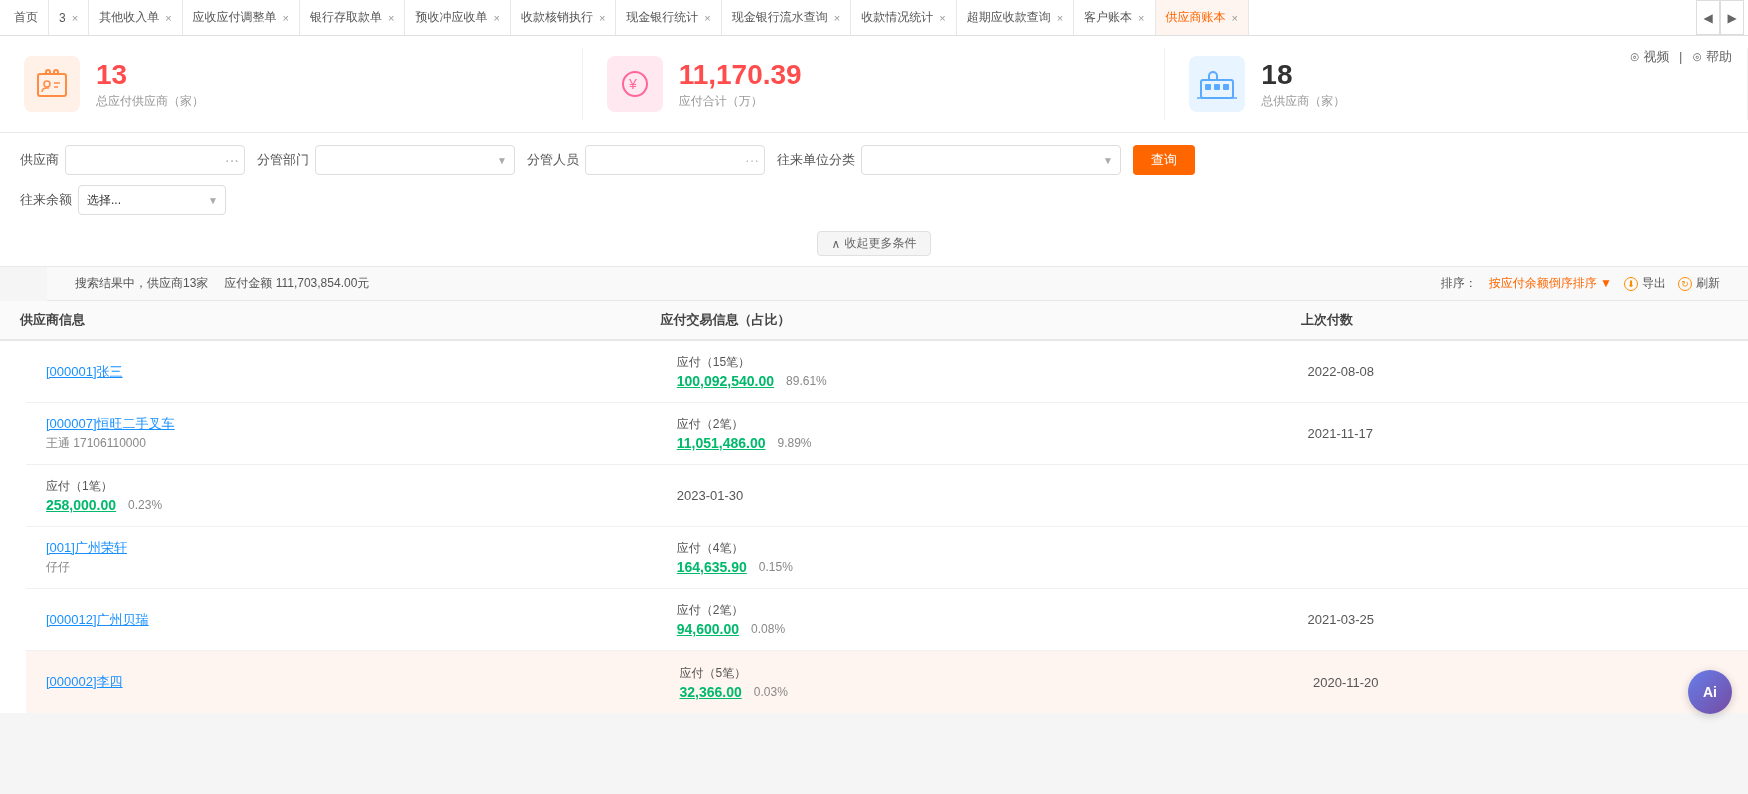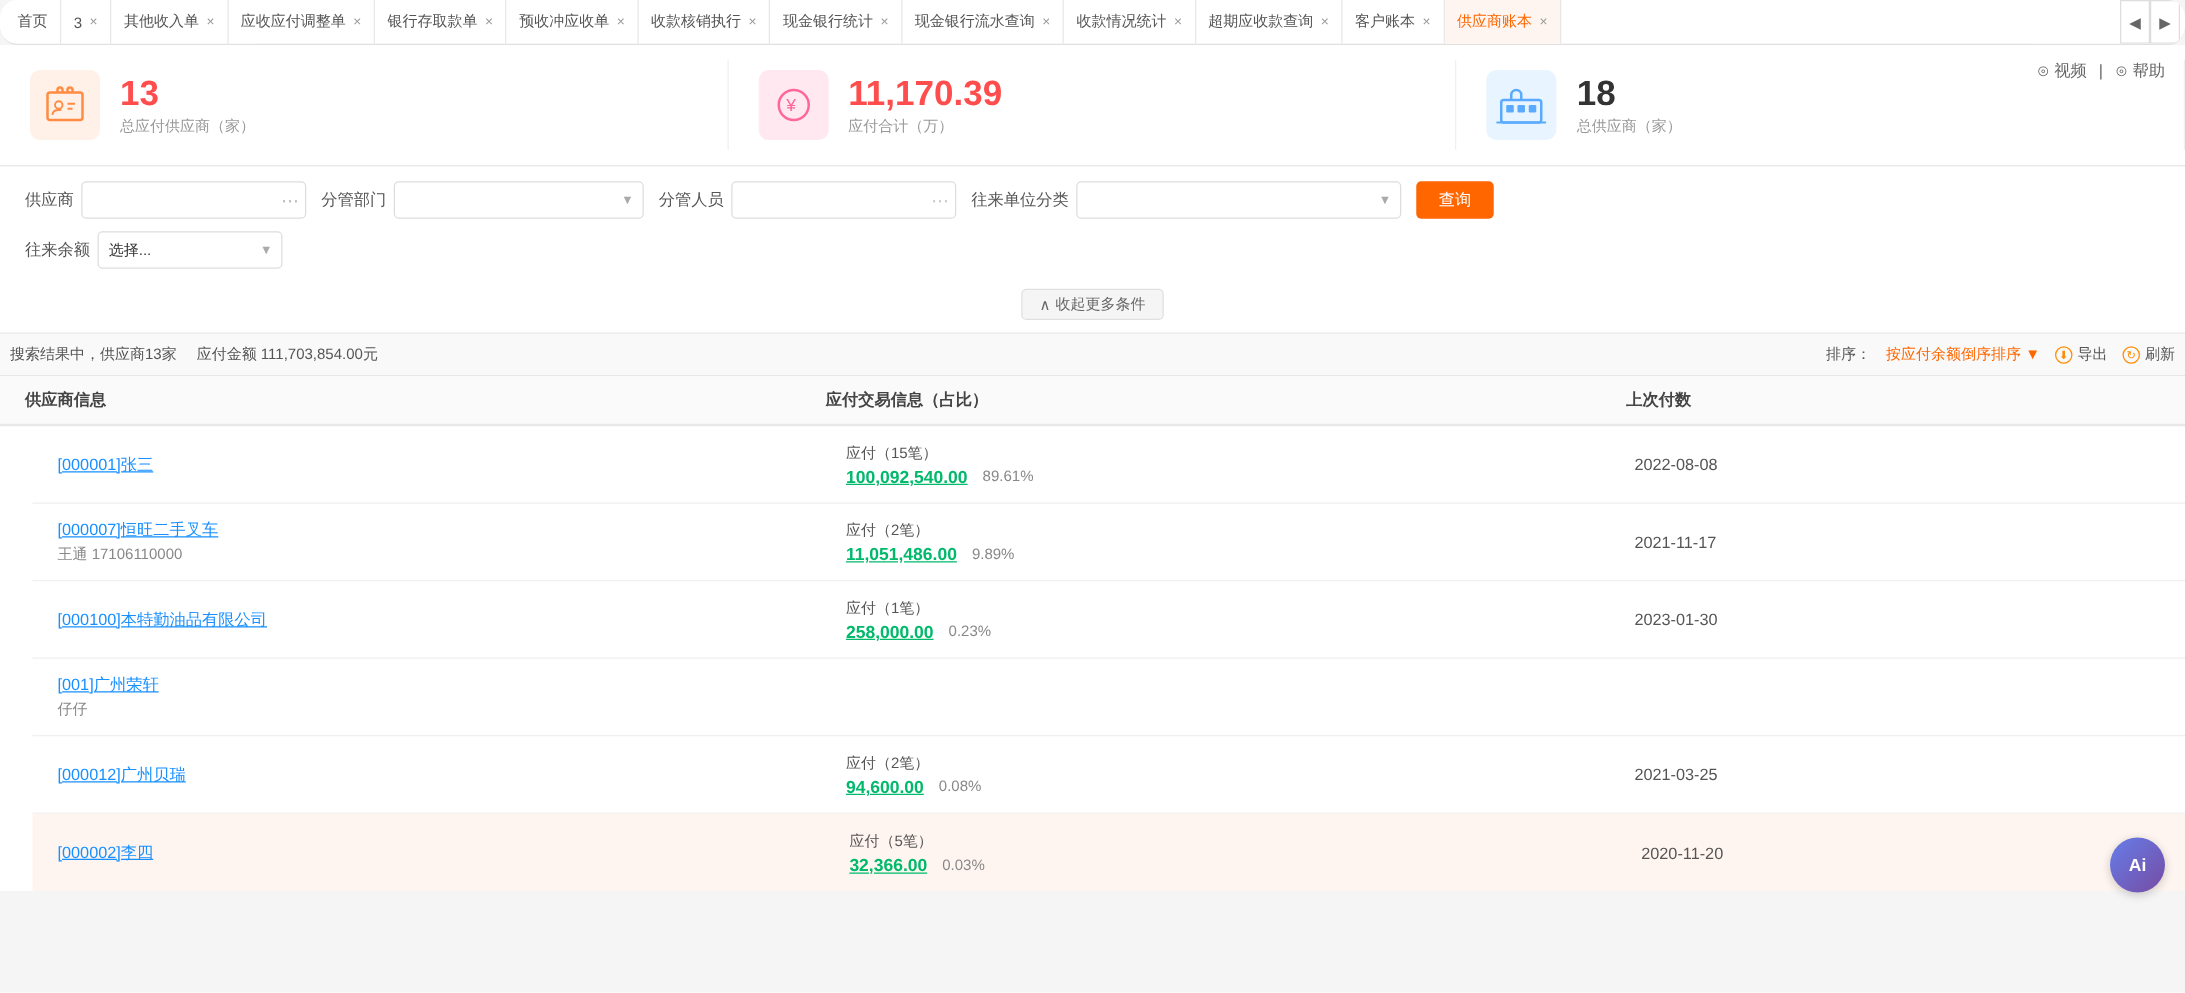--- a/index.html
+++ b/index.html
@@ -7,21 +7,20 @@
 
     
     .top-nav {
       display: flex;
       align-items: center;
       background: #fff;
       border-bottom: 1px solid #e0e0e0;
       height: 36px;
       overflow: hidden;
       padding: 0 4px;
-      border-radius: 14px;
     }
     .nav-tab {
       display: flex;
       align-items: center;
       padding: 0 10px;
       height: 100%;
       white-space: nowrap;
       border-right: 1px solid #e8e8e8;
       cursor: pointer;
       font-size: 12px;
@@ -195,23 +194,24 @@
       gap: 4px;
     }
 
     
     .results-bar {
       display: flex;
       align-items: center;
       justify-content: space-between;
       background: #f9f9f9;
       border-bottom: 1px solid #e8e8e8;
-      padding: 8px 8px;
+      padding: 8px 28px;
       font-size: 12px;
       color: #555;
+      margin-left: 47px;
     }
     .results-left { display: flex; gap: 16px; }
     .results-right {
       display: flex;
       align-items: center;
       gap: 12px;
     }
     .sort-label { color: #555; }
     .sort-select {
       font-size: 12px;
@@ -548,38 +548,41 @@
     <div class="transaction-info">
       <div class="tx-label">应付（2笔）</div>
       <div class="tx-row">
         <span class="tx-amount">11,051,486.00</span>
         <span class="tx-percent">9.89%</span>
       </div>
     </div>
     <div class="last-pay">2021-11-17</div>
   </div>
       <div class="table-row">
-    <div>
-      <div class="supplier-link">[000100]本特勤油品有限公司</div>
-
-    </div>
     <div class="transaction-info">
       <div class="tx-label">应付（1笔）</div>
       <div class="tx-row">
         <span class="tx-amount">258,000.00</span>
         <span class="tx-percent">0.23%</span>
       </div>
     </div>
     <div class="last-pay">2023-01-30</div>
   </div>
       <div class="table-row">
     <div>
       <div class="supplier-link">[001]广州荣轩</div>
       <div class="supplier-sub">仔仔</div>
     </div>
+    <div class="transaction-info">
+      <div class="tx-label">应付（4笔）</div>
+      <div class="tx-row">
+        <span class="tx-amount">164,635.90</span>
+        <span class="tx-percent">0.15%</span>
+      </div>
+    </div>
     <div class="last-pay"></div>
   </div>
       <div class="table-row">
     <div>
       <div class="supplier-link">[000012]广州贝瑞</div>
 
     </div>
     <div class="transaction-info">
       <div class="tx-label">应付（2笔）</div>
       <div class="tx-row">

